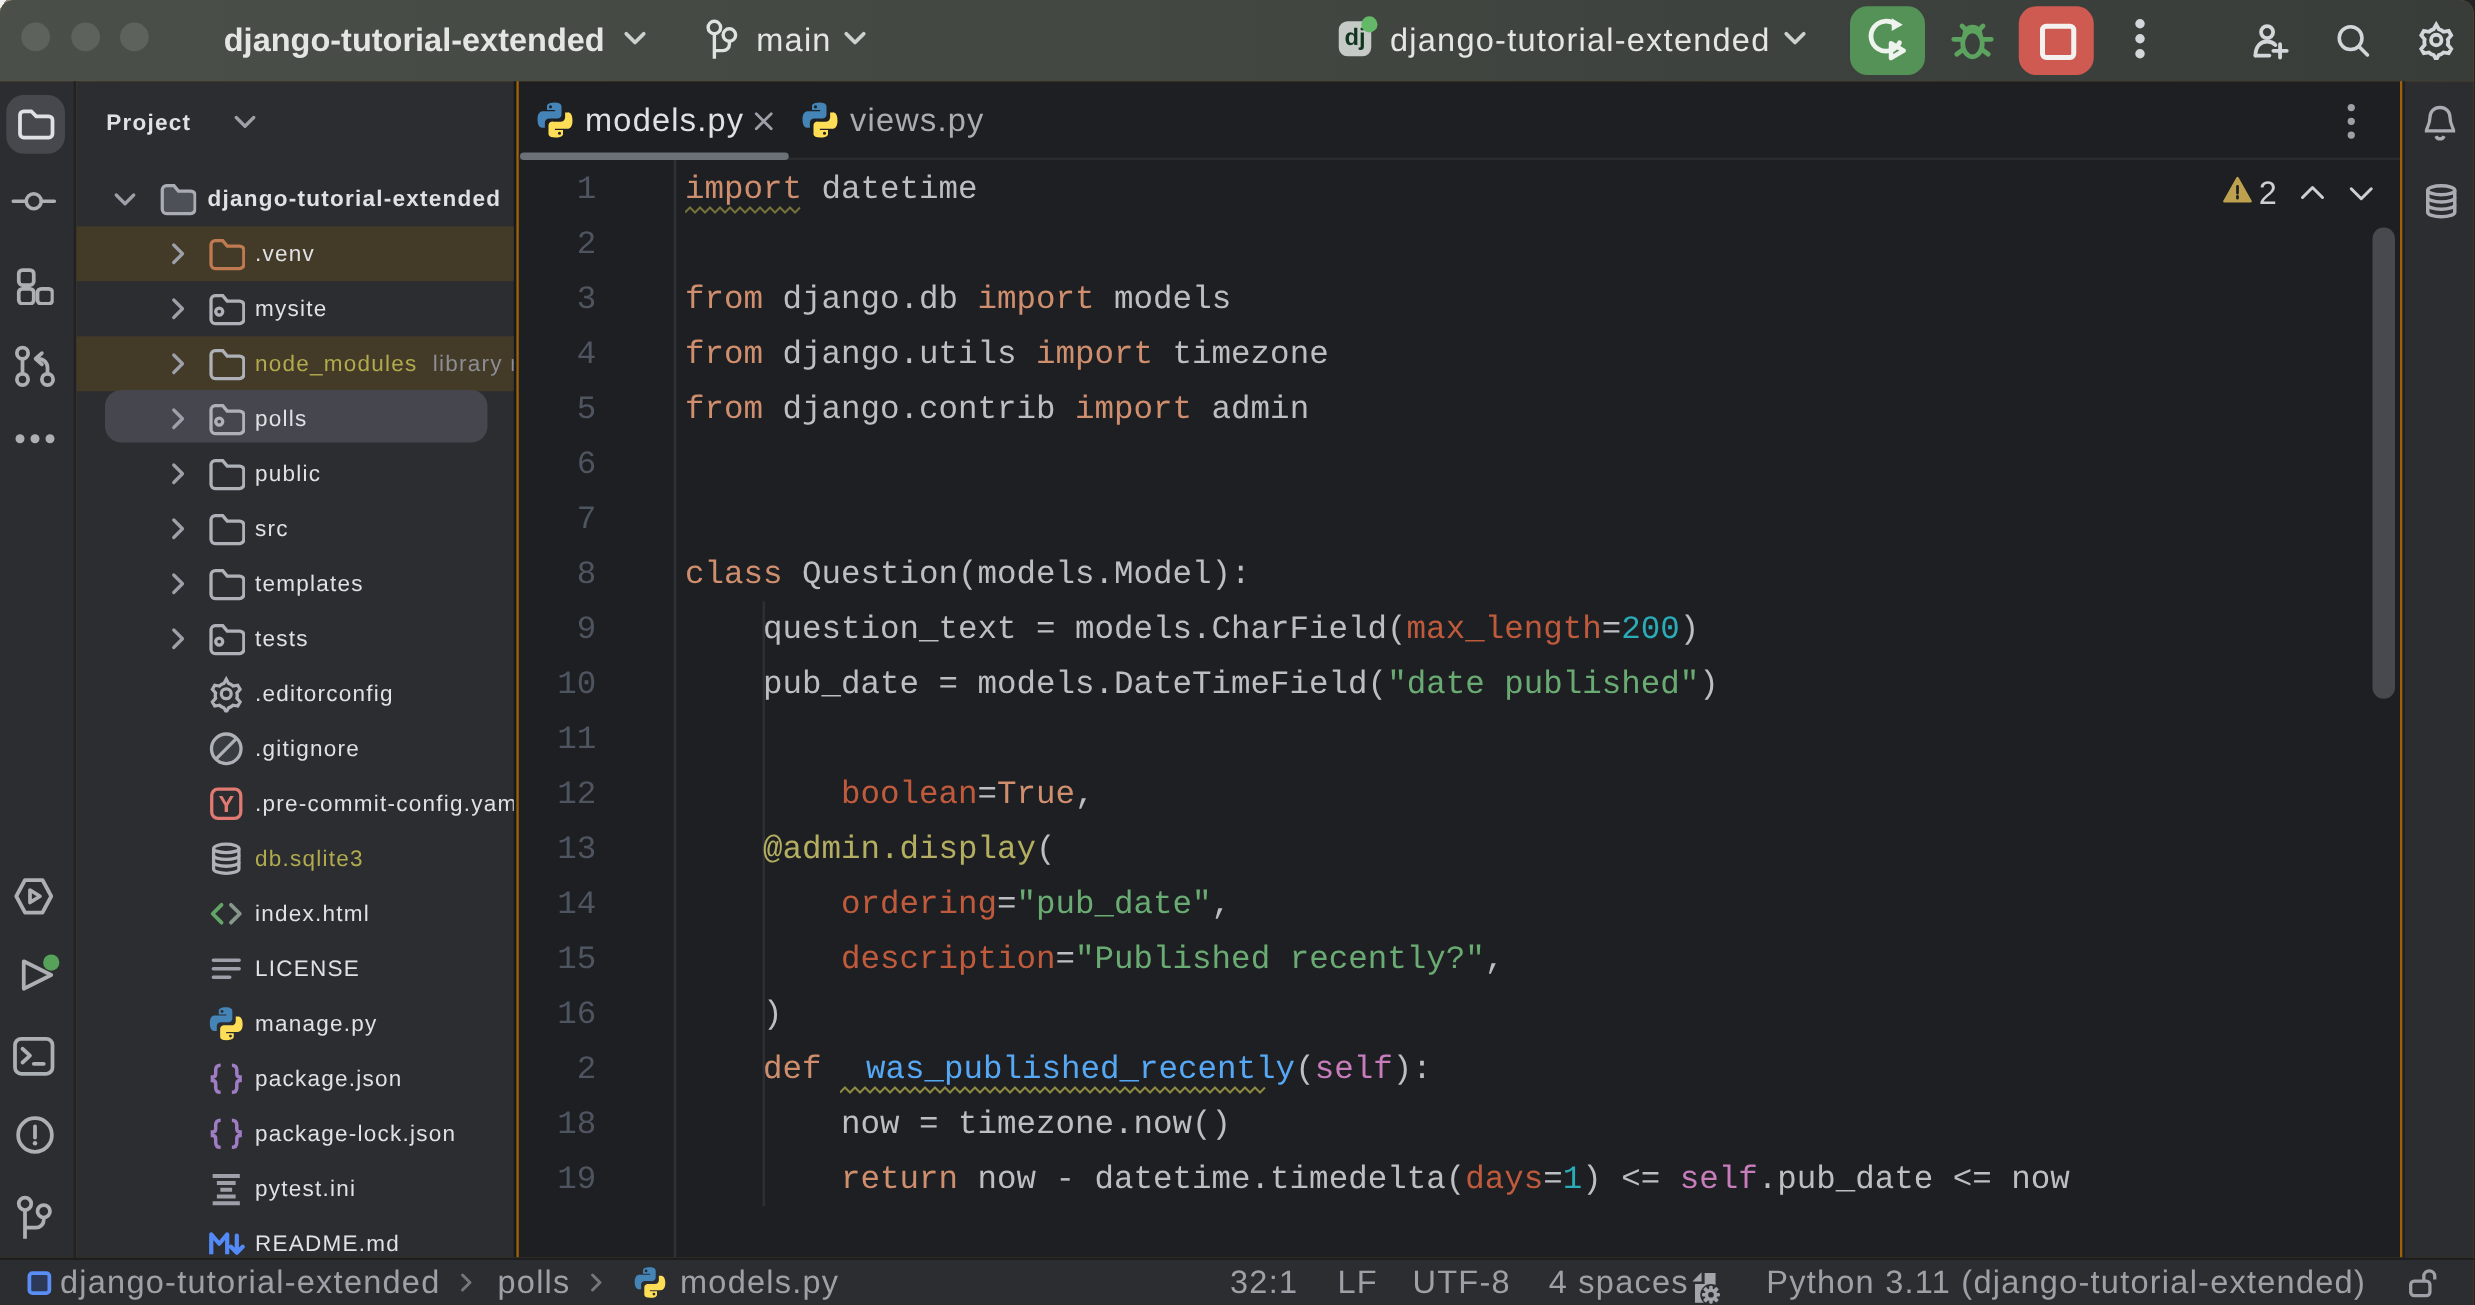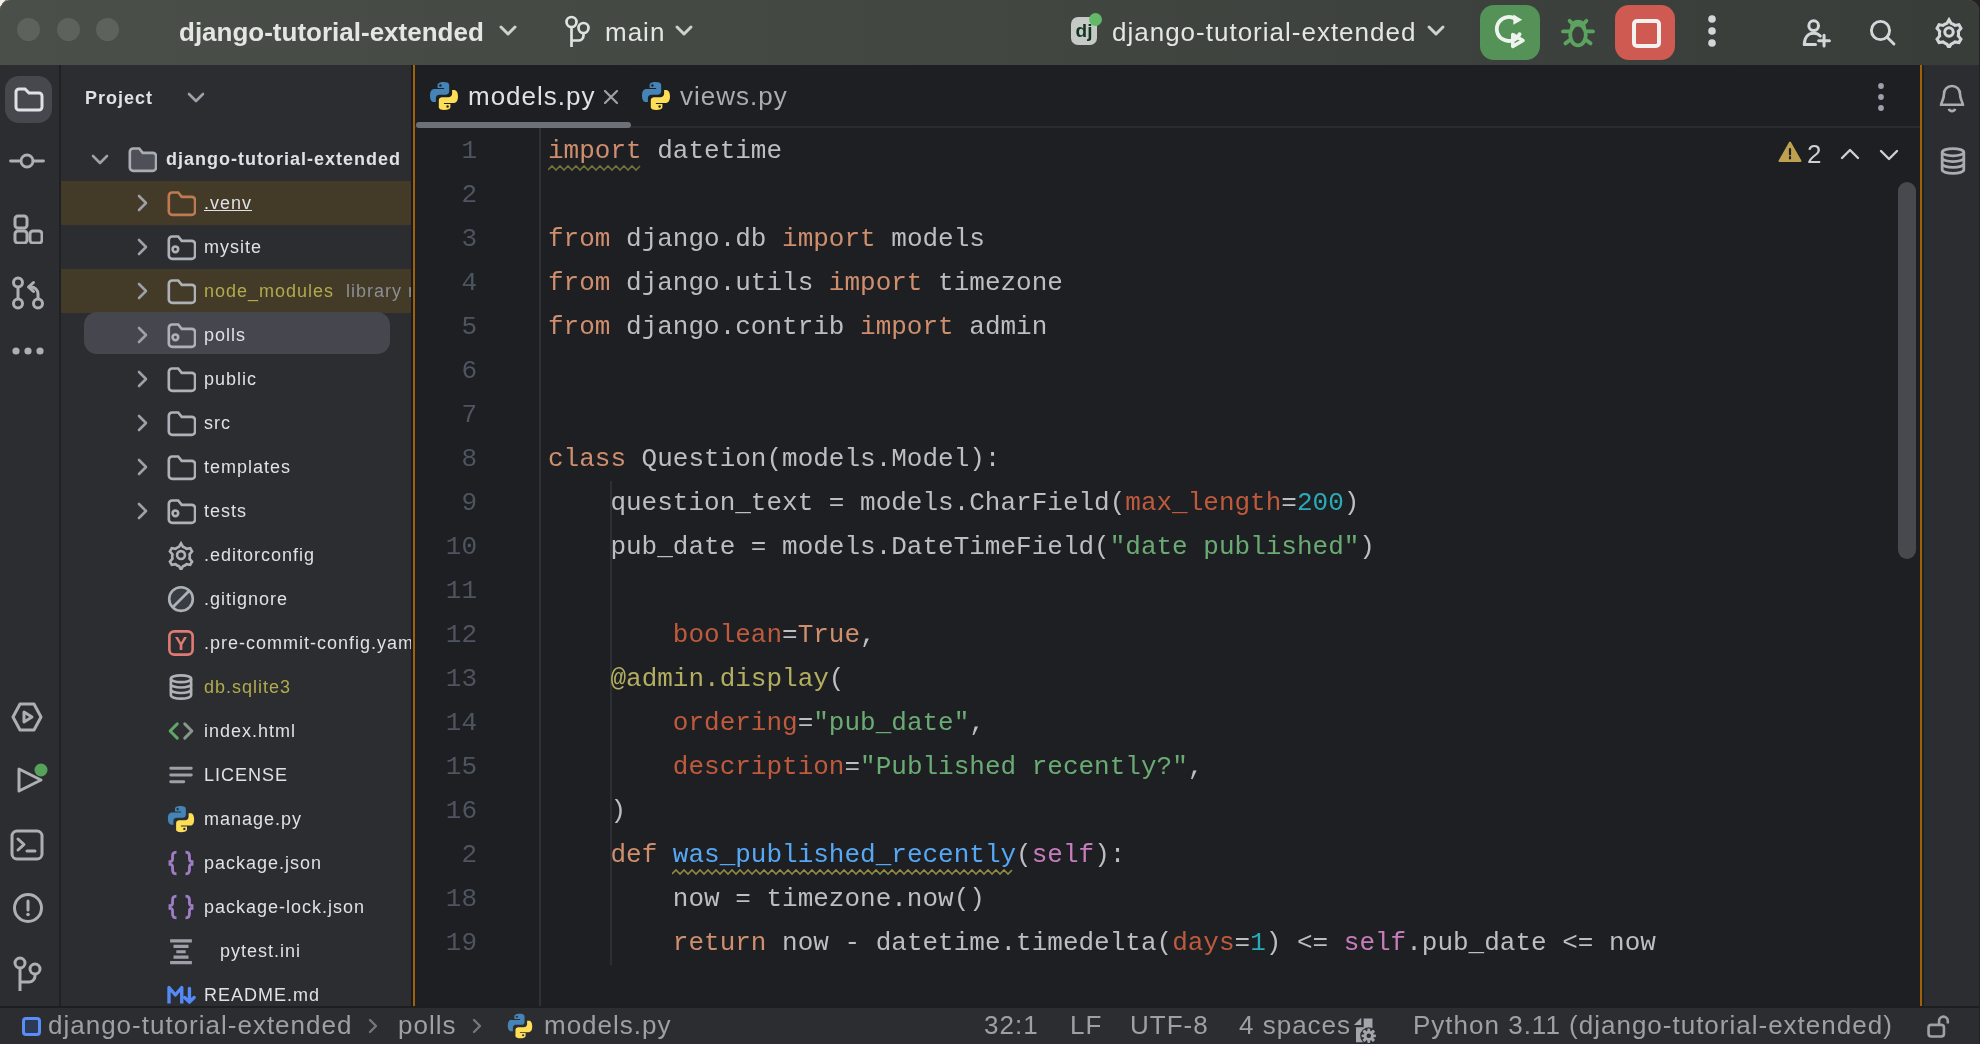--- a/index.html
+++ b/index.html
@@ -27,21 +27,21 @@
   .fo{fill:none;stroke:#aeb2b8;stroke-width:1.4px;}
   
   #tabbar{position:absolute;left:415px;top:65px;width:1505px;height:63px;background:#1e1f22;}
   
   #ed{position:absolute;left:415px;top:128px;width:1505px;height:878px;background:#1e1f22;overflow:hidden;}
   .gl{width:62px;height:44px;line-height:44px;text-align:right;color:#4e5560;
       font-family:"Liberation Mono",monospace;font-size:26px;}
   .cl{height:44px;line-height:44px;white-space:pre;font-family:"Liberation Mono",monospace;
       font-size:26px;color:#bcbec4;}
   .k{color:#cf8e6d;} .s{color:#6aab73;} .n{color:#2aacb8;} .d{color:#b3ae60;}
-  .f{color:#56a8f5;} .p{color:#bf5b3c;} .sf{color:#c77dbb;}
+  .f{color:#56a8f5;margin-left:20px;} .p{color:#bf5b3c;} .sf{color:#c77dbb;}
   
   #rstripe{position:absolute;left:1922px;top:65px;width:58px;height:941px;background:#2b2d30;border-left:2px solid #1f2123;}
   
   #sb{position:absolute;left:0;top:1006px;width:1980px;height:36px;background:#2b2d30;border-top:2px solid #1c1e20;}
   .sbt{position:absolute;top:0;height:36px;line-height:34px;font-size:26px;color:#9da0a6;white-space:pre;letter-spacing:1px;}
 </style>
 </head>
 <body>
 <div id="cornerTL" style="position:absolute;left:0;top:0;width:14px;height:12px;background:repeating-linear-gradient(125deg,#f0f0ee 0 4px,#8a8a88 4px 6px,#cfcfcd 6px 10px,#55504e 10px 13px);"></div>
 <div id="win">
@@ -200,21 +200,21 @@
       <path d="M1.5 4.2 a1.8 1.8 0 0 1 1.8-1.8 h3.2 l1.9 2.3 h5.3 a1.8 1.8 0 0 1 1.8 1.8 v6 a1.8 1.8 0 0 1 -1.8 1.8 h-10.4 a1.8 1.8 0 0 1 -1.8-1.8 z" fill="#4d5057" stroke="#a9adb3" stroke-width="1.4"></path>
     </svg>
     <div class="rlbl" style="left:105px;top:72px;font-weight:700;">django-tutorial-extended</div>
 
     <svg class="abs chv" style="top:126px;">
         <polyline points="9,5 16,12 9,19" class="cp"></polyline>
       </svg>
     <svg class="abs fic" style="top:123px;" viewBox="0 0 16 16">
         <path class="fo" style="stroke:#c07a52;" d="M1.5 4.2 a1.8 1.8 0 0 1 1.8-1.8 h3.2 l1.9 2.3 h5.3 a1.8 1.8 0 0 1 1.8 1.8 v6 a1.8 1.8 0 0 1 -1.8 1.8 h-10.4 a1.8 1.8 0 0 1 -1.8-1.8 z"></path>
       </svg>
-    <div class="rlbl" style="left:143px;top:116px;text-decoration:underline;">.venv</div>
+    <div class="rlbl" style="left:143px;top:116px;">.venv</div>
 
     <svg class="abs chv" style="top:170px;">
         <polyline points="9,5 16,12 9,19" class="cp"></polyline>
       </svg>
     <svg class="abs fic" style="top:167px;" viewBox="0 0 16 16">
         <path class="fo" d="M1.5 4.2 a1.8 1.8 0 0 1 1.8-1.8 h3.2 l1.9 2.3 h5.3 a1.8 1.8 0 0 1 1.8 1.8 v6 a1.8 1.8 0 0 1 -1.8 1.8 h-10.4 a1.8 1.8 0 0 1 -1.8-1.8 z"></path>
         <circle class="fo" cx="5" cy="9.2" r="1.5"></circle>
       </svg>
     <div class="rlbl" style="left:143px;top:160px;">mysite</div>
 
@@ -334,21 +334,21 @@
           <path d="M10.4 2.2 c1.7 0 2.1.9 2.1 2.1 v1.6 c0 .9.5 1.4 1.4 1.4 v1.4 c-.9 0-1.4.5-1.4 1.4 v1.6 c0 1.2-.4 2.1-2.1 2.1"></path>
         </g>
       </svg>
     <div class="rlbl" style="left:143px;top:820px;">package-lock.json</div>
 
     <svg class="abs fic" style="top:871px;" viewBox="0 0 16 16">
         <g stroke="#9da0a8" stroke-width="1.7">
           <path d="M2.2 2.6 H13.8 M4 5.5 H12 M5.5 8.4 H10.5 M4 11.3 H12 M2.2 14.2 H13.8"></path>
         </g>
       </svg>
-    <div class="rlbl" style="left:143px;top:864px;margin-left:16px;">pytest.ini</div>
+    <div class="rlbl" style="left:143px;top:864px;">pytest.ini</div>
 
     <svg class="abs fic" style="top:915px;" viewBox="0 0 16 16">
         <g fill="none" stroke="#548af7" stroke-width="1.8" stroke-linejoin="round">
           <path d="M1.6 12.5 V4 L5 8 L8.4 4 V12.5"></path>
           <path d="M12.5 4.5 V11.5 M10 9.3 L12.5 11.8 L15 9.3" stroke-linecap="round"></path>
         </g>
       </svg>
     <div class="rlbl" style="left:143px;top:908px;">README.md</div>
   </div>
   <div id="tabbar">

